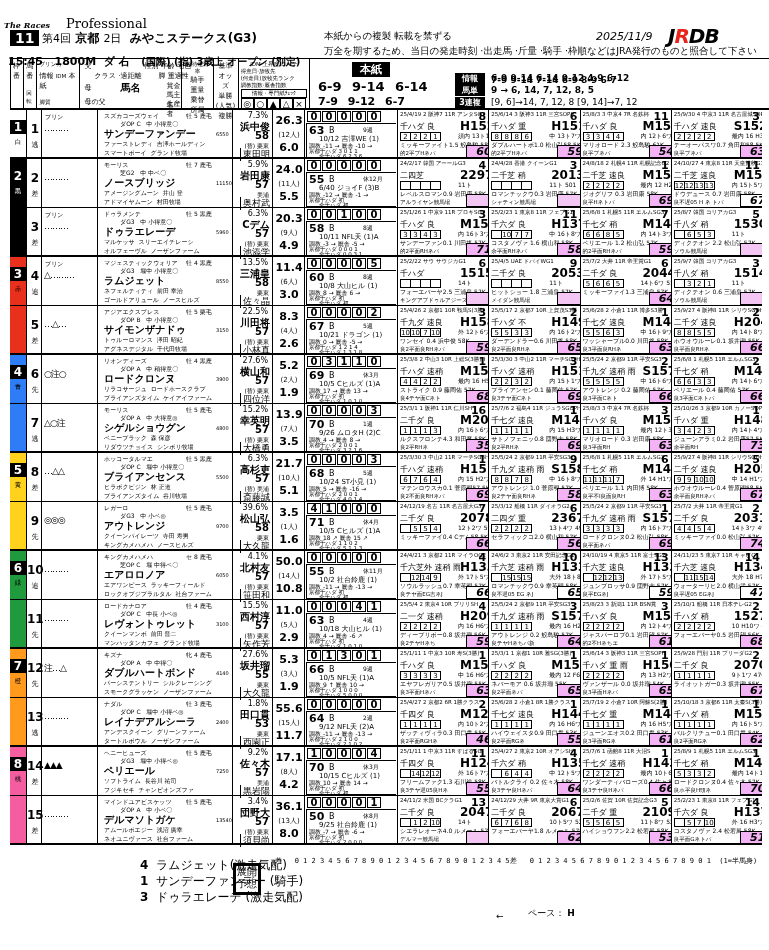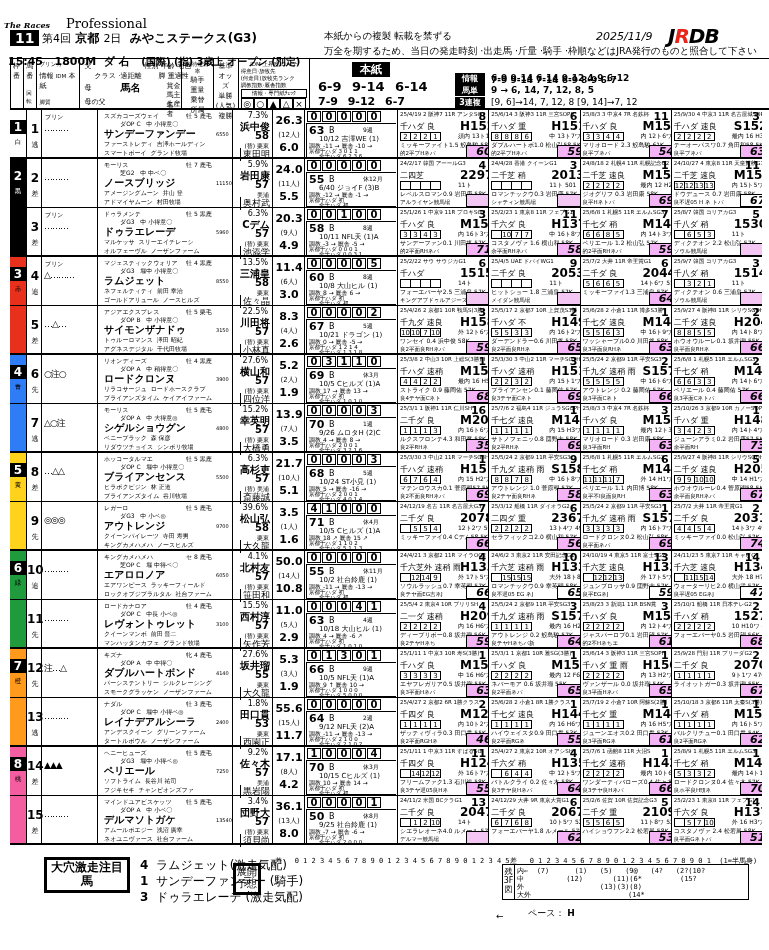--- a/index.html
+++ b/index.html
@@ -2014,29 +2014,21 @@
       <div class="p-field">外 16 H3ワ 528 13人</div>
       <div class="p-winner">コスタノヴァ 2.4 松若風 58K</div>
       <div class="p-foot">良平面Gネトバ</div>
       <div class="p-score ">51</div>
     </div>
       </div>
     </div>
   </div>
 
 <div class="abs" id="bottom">
-  <div class="abs" id="ana-box">大穴激走注目馬</div>
   <div class="abs ana-item" style="left:140px;top:2px;font-size:12px"><b>4</b><span>ラムジェット(激走気配)</span></div>
   <div class="abs ana-item" style="left:140px;top:18px;font-size:12px"><b>1</b><span>サンデーファンデー (騎手)</span></div>
   <div class="abs ana-item" style="left:140px;top:34px;font-size:12px"><b>3</b><span>ドゥラエレーデ (激走気配)</span></div>
   <div class="abs" id="tenkai-lbl">展開予想</div>
   <div class="abs scale" style="left:275px;top:1px">差   0 1 2 3 4 5 6 7 8 9 0 1 2 3 4 5 6 7 8 9 0 1 2 3 4 5</div>
   <div class="abs" style="left:496px;top:56px;font-size:9px">←</div>
   <div class="abs scale" style="left:510px;top:1px">差   0 1 2 3 4 5 6 7 8 9 0 1 2 3 4 5 6 7 8 9 0 1  (1=半馬身)</div>
-  <div class="abs grid-box" style="left:502px;top:9px;width:247px;height:36px">
-    <div class="gcol">残3F図</div>
-    <div class="gline" style="top:1px">内←  (7)      (1)   (5)   (9@   (4?   (2?(10?</div>
-    <div class="gline" style="top:9px">中          (12)       (11)(6*         (15?</div>
-    <div class="gline" style="top:17px">外                  (13)(3)(8)</div>
-    <div class="gline" style="top:25px">大外                       (14*</div>
-  </div>
   <div class="abs" style="left:528px;top:52px;font-size:9px"><span>ペース：</span> <b>H</b></div>
 </div>
 
 </body></html>

